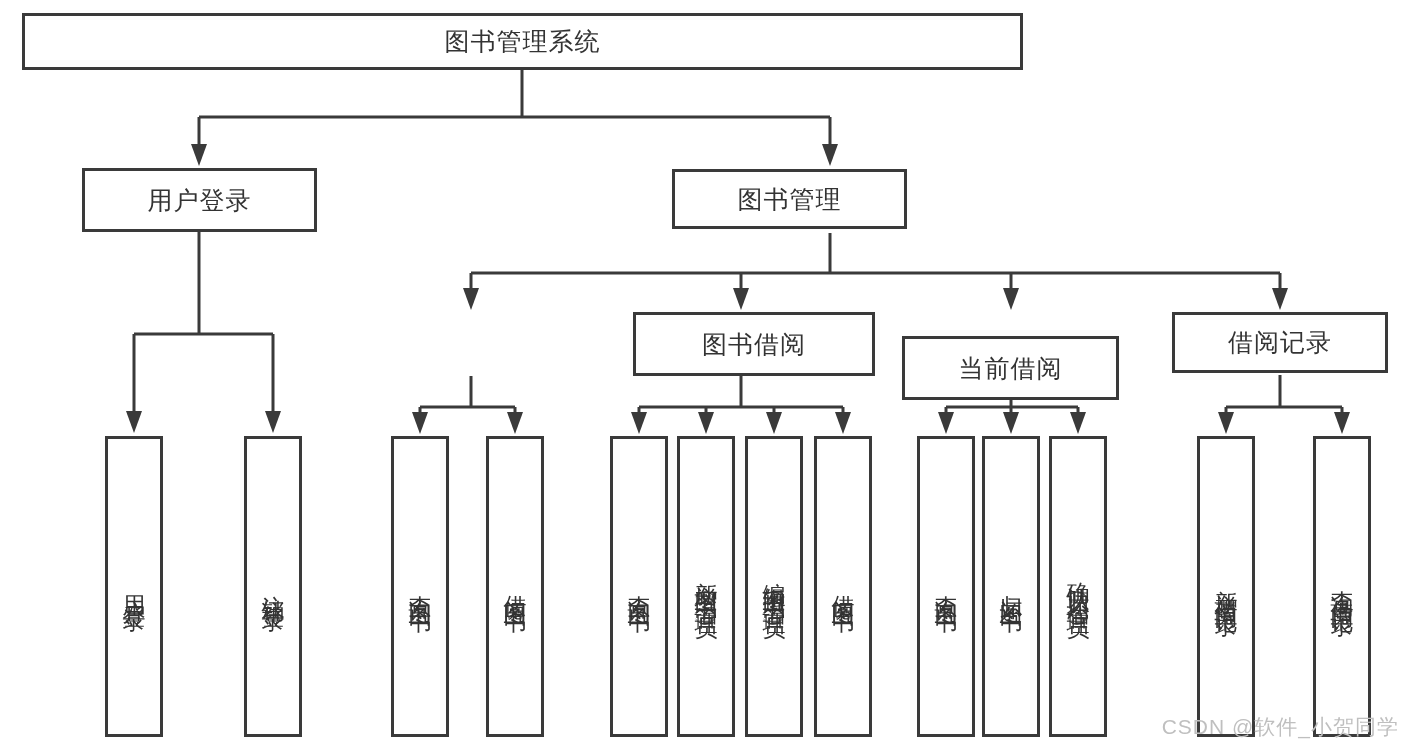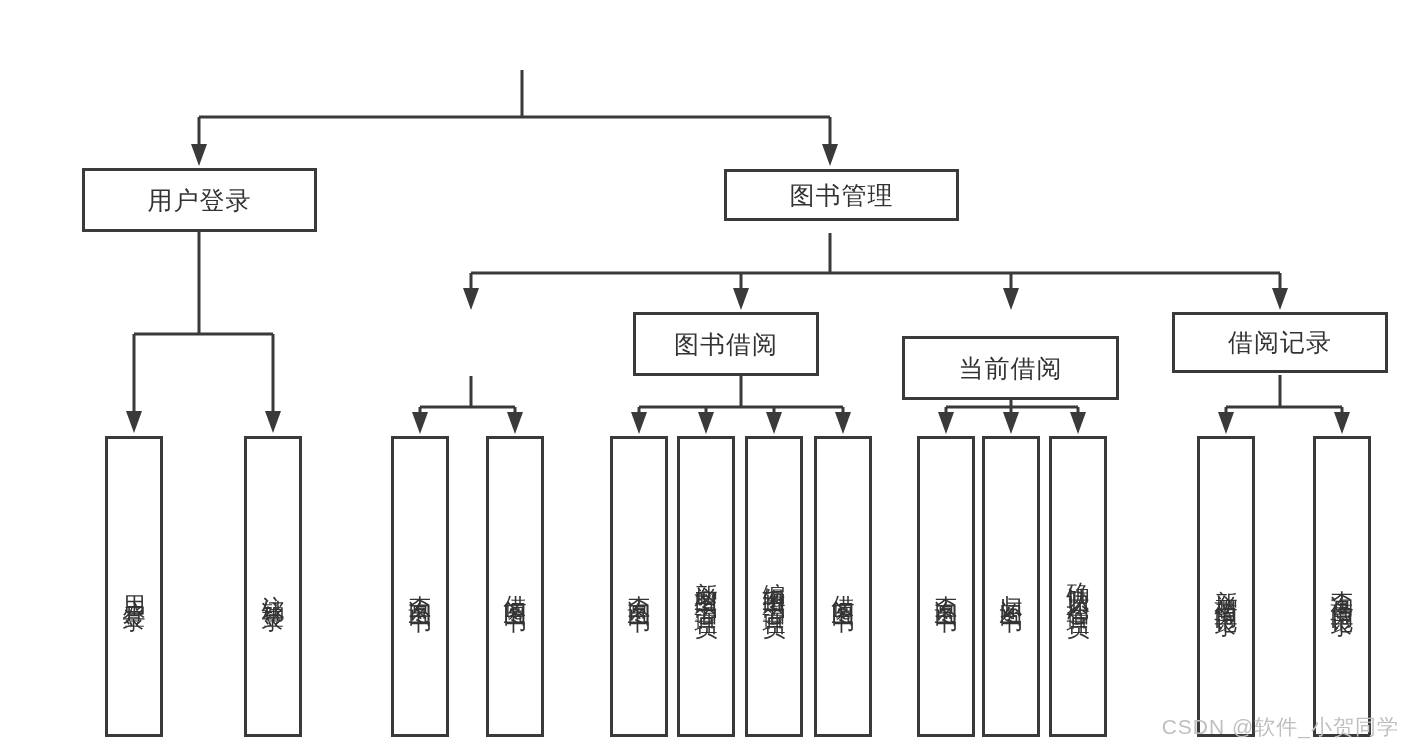--- a/index.html
+++ b/index.html
@@ -84,25 +84,26 @@
     <polygon class="arrow" points="698,412 714,412 706,434"></polygon>
     <polygon class="arrow" points="766,412 782,412 774,434"></polygon>
     <polygon class="arrow" points="835,412 851,412 843,434"></polygon>
     <polygon class="arrow" points="938,412 954,412 946,434"></polygon>
     <polygon class="arrow" points="1003,412 1019,412 1011,434"></polygon>
     <polygon class="arrow" points="1070,412 1086,412 1078,434"></polygon>
     <polygon class="arrow" points="1218,412 1234,412 1226,434"></polygon>
     <polygon class="arrow" points="1334,412 1350,412 1342,434"></polygon>
   </svg>
 
+  <div class="node" style="left:22px;top:13px;width:1001px;height:57px;">图书管理系统</div>
 
   <div class="node" style="left:82px;top:168px;width:235px;height:64px;">用户登录</div>
-  <div class="node" style="left:724px;top:169px;width:235px;height:52px;">图书管理</div>
+  <div class="node" style="left:672px;top:169px;width:235px;height:60px;">图书管理</div>
 
-  <div class="node" style="left:633px;top:312px;width:186px;height:64px;">图书借阅</div>
+  <div class="node" style="left:633px;top:312px;width:242px;height:64px;">图书借阅</div>
   <div class="node" style="left:902px;top:312px;width:217px;height:64px;margin-top:24px;">当前借阅</div>
   <div class="node" style="left:1172px;top:312px;width:216px;height:61px;">借阅记录</div>
 
   <div class="node leaf" style="left:105px;top:436px;width:58px;height:301px;">用户登录</div>
   <div class="node leaf" style="left:244px;top:436px;width:58px;height:301px;">注销登录</div>
 
   <div class="node leaf" style="left:391px;top:436px;width:58px;height:301px;">查询图书</div>
   <div class="node leaf" style="left:486px;top:436px;width:58px;height:301px;">借阅图书</div>
 
   <div class="node leaf" style="left:610px;top:436px;width:58px;height:301px;">查询图书</div>

